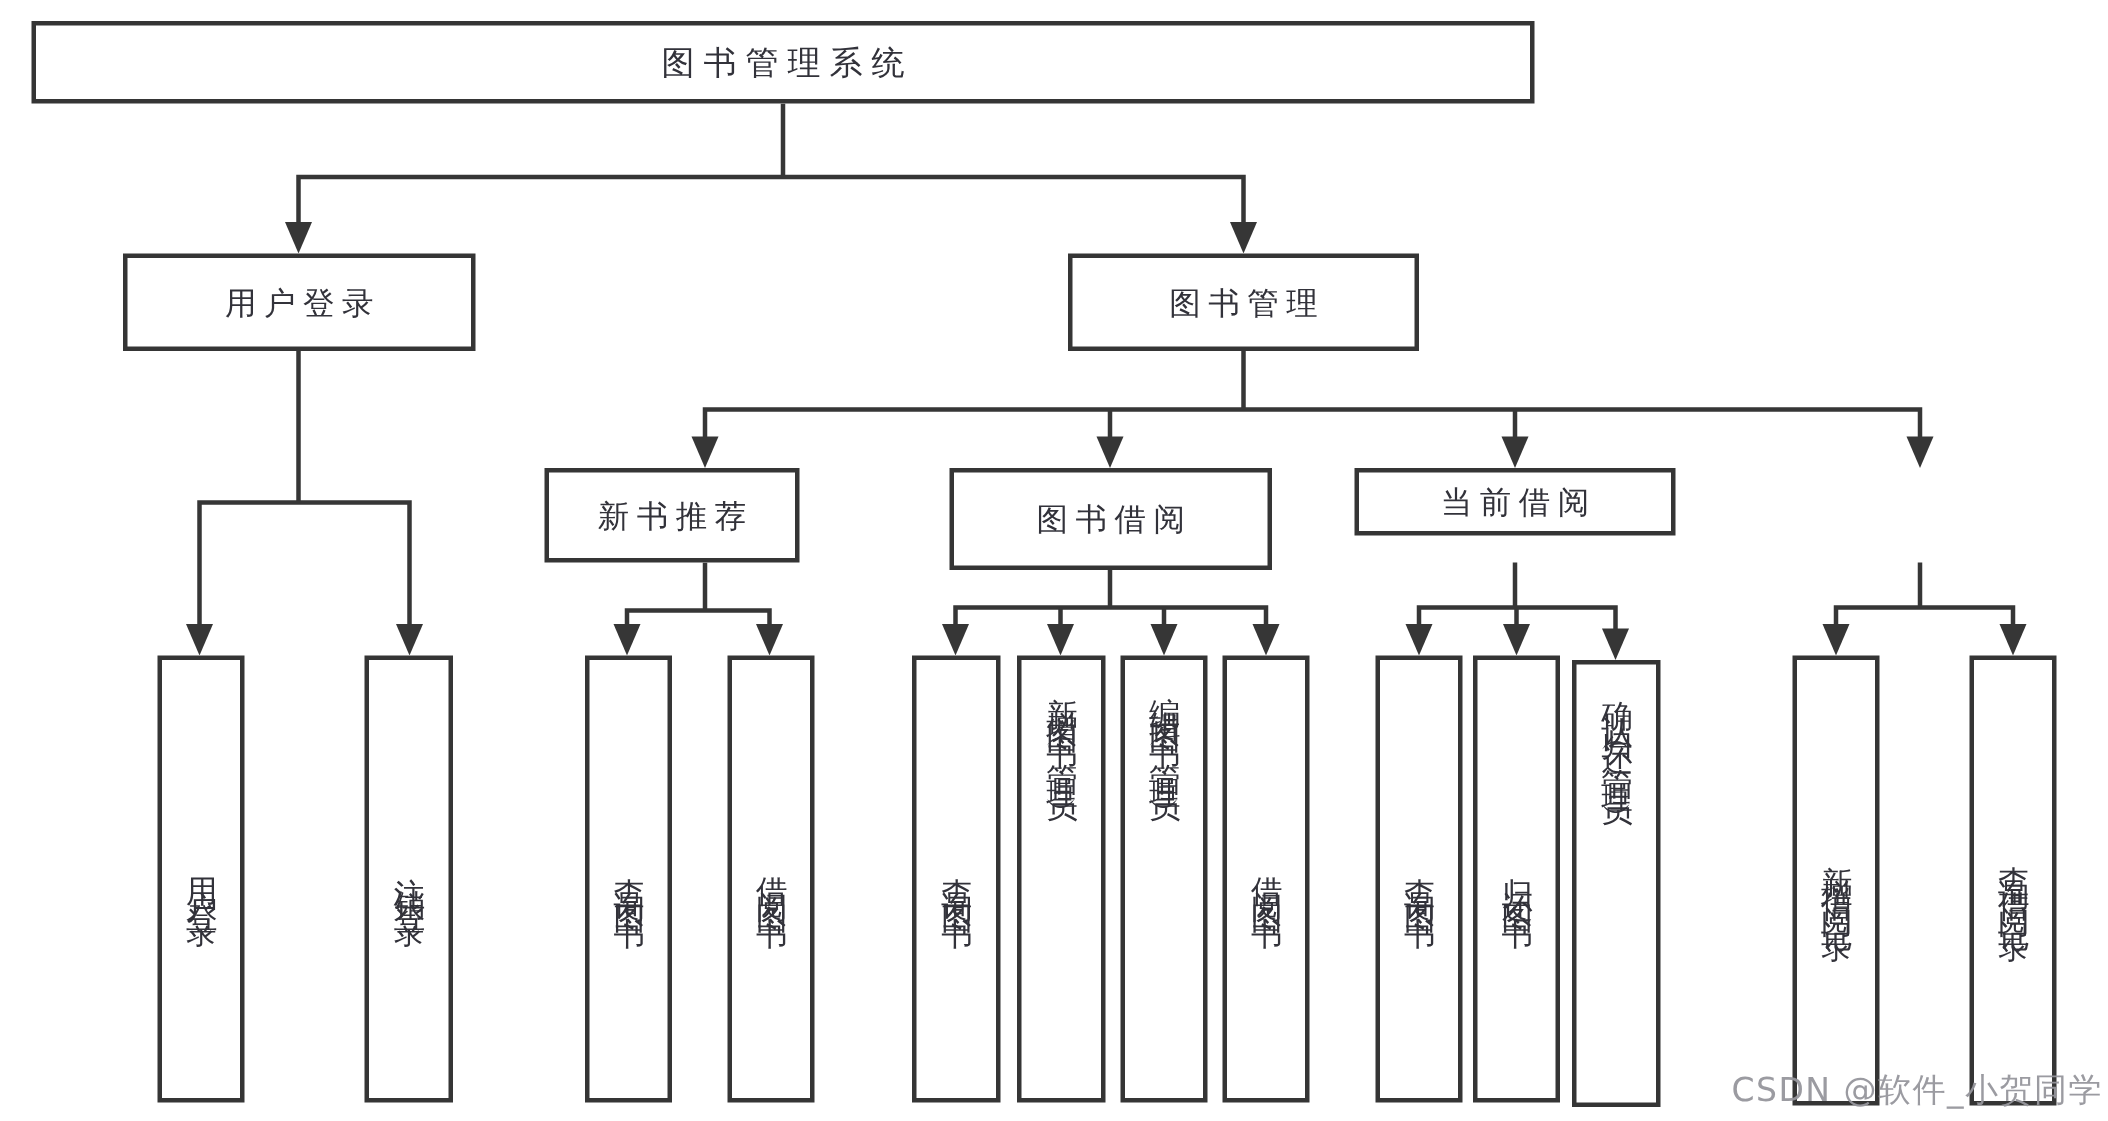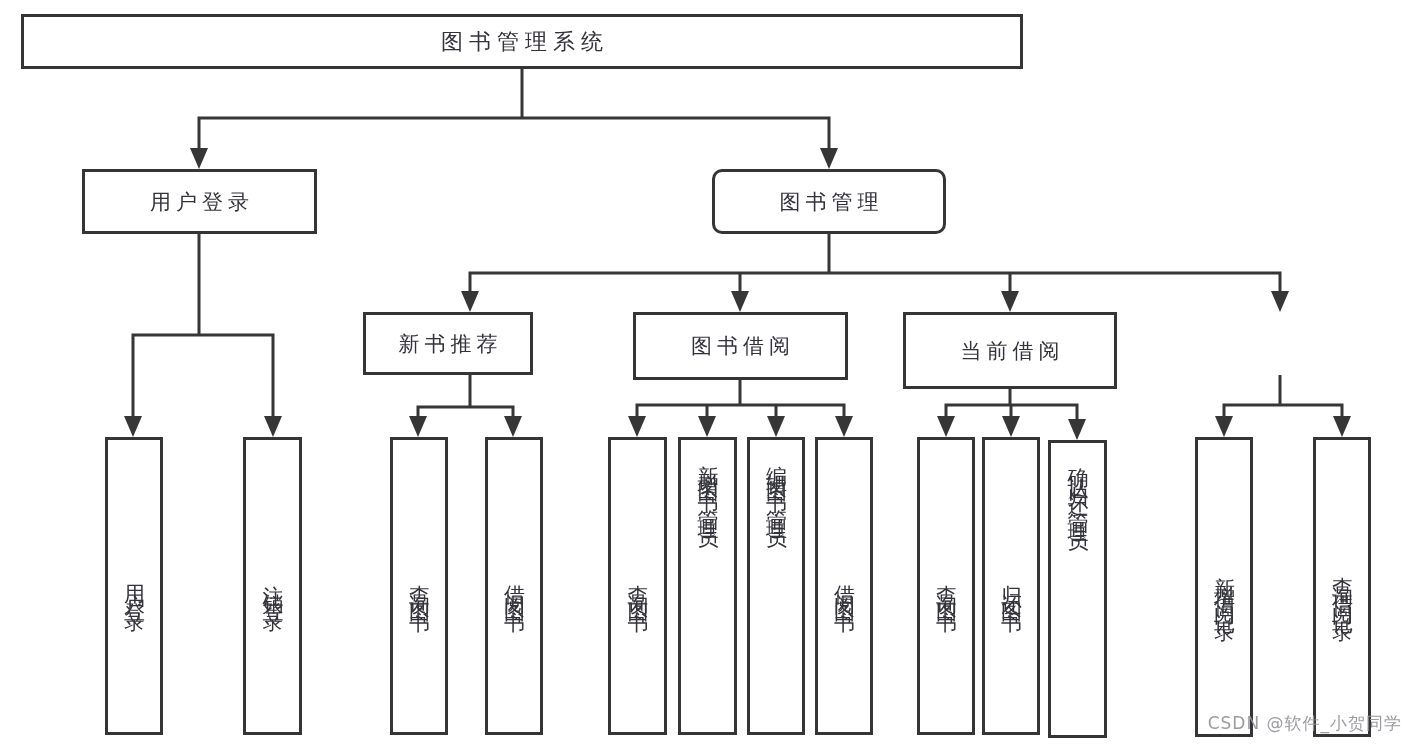--- a/index.html
+++ b/index.html
@@ -54,21 +54,21 @@
   }
   .v-node.v-top {
     align-items: flex-start;
     padding-top: 8px;
   }
   .watermark {
     position: absolute;
     right: 3px;
     top: 712px;
     z-index: 5;
-    font-size: 17px;
+    font-size: 22px;
     letter-spacing: 1px;
     color: rgba(150, 150, 156, 0.95);
     white-space: nowrap;
   }
 </style>
 </head>
 <body>
 
 <div class="canvas">
 
@@ -119,31 +119,31 @@
     </g>
   </svg>
 
   <div class="node h-node root-node" style="left:21px; top:14px; width:1002px; height:55px;">
     <span class="label">图书管理系统</span>
   </div>
 
   <div class="node h-node" style="left:82px; top:169px; width:235px; height:65px;">
     <span class="label">用户登录</span>
   </div>
-  <div class="node h-node" style="left:712px; top:169px; width:234px; height:65px;border-radius:10px;">
+  <div class="node h-node" style="left:712px; top:169px; width:234px; height:65px;">
     <span class="label">图书管理</span>
   </div>
 
   <div class="node h-node" style="left:363px; top:312px; width:170px; height:63px;">
     <span class="label">新书推荐</span>
   </div>
   <div class="node h-node" style="left:633px; top:312px; width:215px; height:68px;">
     <span class="label">图书借阅</span>
   </div>
-  <div class="node h-node" style="left:903px; top:312px; width:214px; height:77px;align-items:center;">
+  <div class="node h-node" style="left:903px; top:312px; width:214px; height:45px;align-items:center;">
     <span class="label">当前借阅</span>
   </div>
 
   <div class="node v-node" style="left:105px; top:437px; width:58px; height:298px;">
     <span class="label">用户登录</span>
   </div>
   <div class="node v-node" style="left:243px; top:437px; width:59px; height:298px;">
     <span class="label">注销登录</span>
   </div>
 

